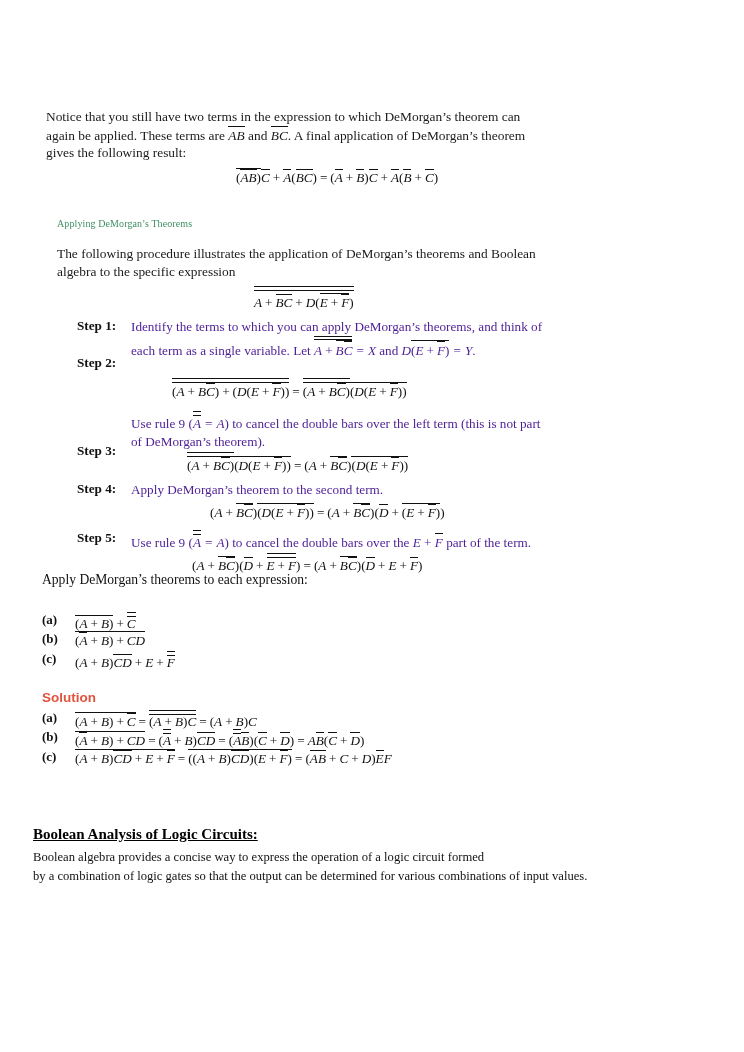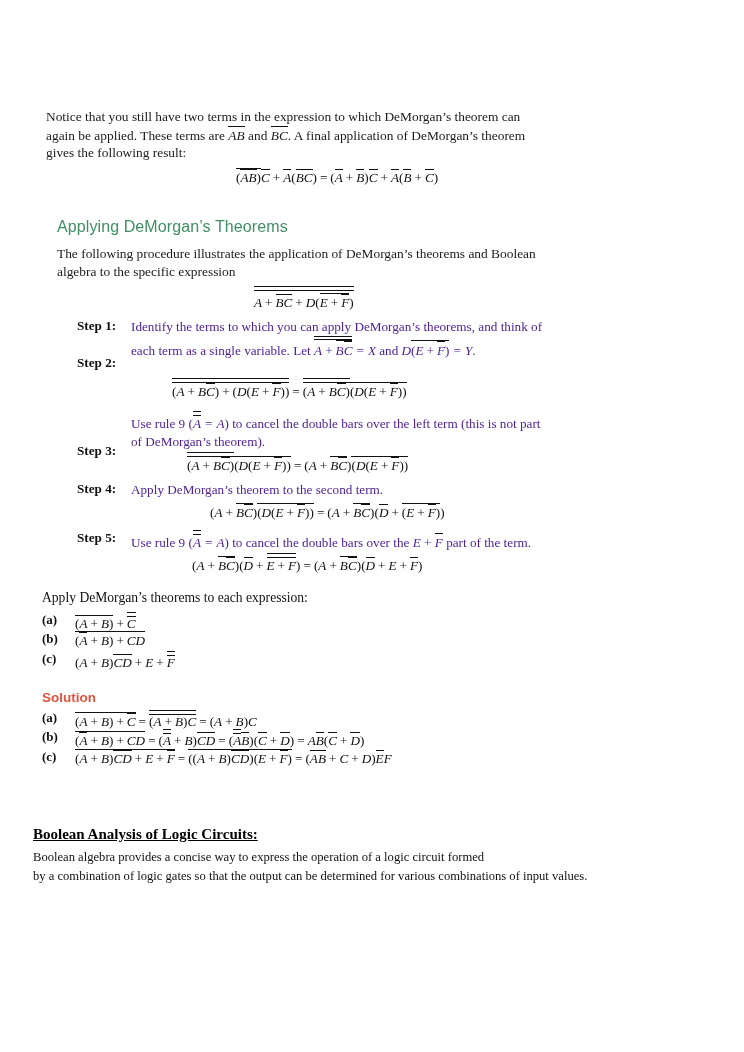--- a/index.html
+++ b/index.html
@@ -73,22 +73,22 @@
     top: 3.6px;
     border-top: 1px solid #111;
   }
 
   .op { font-style: normal; padding: 0 3px; }
   .opn { font-style: normal; padding: 0 4px; }
 
   
   .h-green {
     position: absolute;
-    font-family: Liberation Sans, sans-serif;
-    font-size: 16px;
+    font-family: Liberation Serif, serif;
+    font-size: 10px;
     color: #3f8f63;
     letter-spacing: 0.1px;
     white-space: nowrap;
   }
   .h-red {
     position: absolute;
     font-family: "Liberation Sans", sans-serif;
     font-size: 13.5px;
     font-weight: bold;
     color: #e0543e;
@@ -198,21 +198,21 @@
   </div>
 
   <div class="steplabel" style="left:77px; top:530px;">Step 5:</div>
   <div class="steptext" style="left:131px; top:530px; width:490px;">
     <span>Use rule 9 (<i class="v ov2">A</i><span class="opn">=</span><i class="v">A</i>) to cancel the double bars over the <i class="v">E</i> + <i class="v ov">F</i> part of the term.</span>
   </div>
   <div class="eq" style="left:192px; top:553px;">
     <span class="up">(</span><i class="v">A</i><span class="op">+</span><i class="v"><span class="ov">B<span class="ov">C</span></span></i><span class="up">)</span><span class="up">(</span><i class="v ov">D</i><span class="op">+</span><span class="ov2"><i class="v">E</i><span class="op">+</span><i class="v ov">F</i></span><span class="up">)</span><span class="op">=</span><span class="up">(</span><i class="v">A</i><span class="op">+</span><i class="v"><span class="ov">B<span class="ov">C</span></span></i><span class="up">)</span><span class="up">(</span><i class="v ov">D</i><span class="op">+</span><i class="v">E</i><span class="op">+</span><i class="v ov">F</i><span class="up">)</span>
   </div>
 
-  <div class="prompt" style="left:42px; top:590px;">Apply DeMorgan’s theorems to each expression:</div>
+  <div class="prompt" style="left:42px; top:572px;">Apply DeMorgan’s theorems to each expression:</div>
 
   <div class="itm" style="left:42px; top:612px;">(a)</div>
   <div class="eq" style="left:75px; top:612px;">
     <span class="ov"><span class="up">(</span><i class="v">A</i><span class="op">+</span><i class="v">B</i><span class="up">)</span></span><span class="op">+</span><i class="v ov2">C</i>
   </div>
 
   <div class="itm" style="left:42px; top:631px;">(b)</div>
   <div class="eq" style="left:75px; top:631px;">
     <span class="ov"><span class="up">(</span><i class="v ov">A</i><span class="op">+</span><i class="v">B</i><span class="up">)</span><span class="op">+</span><i class="v">CD</i></span>
   </div>

